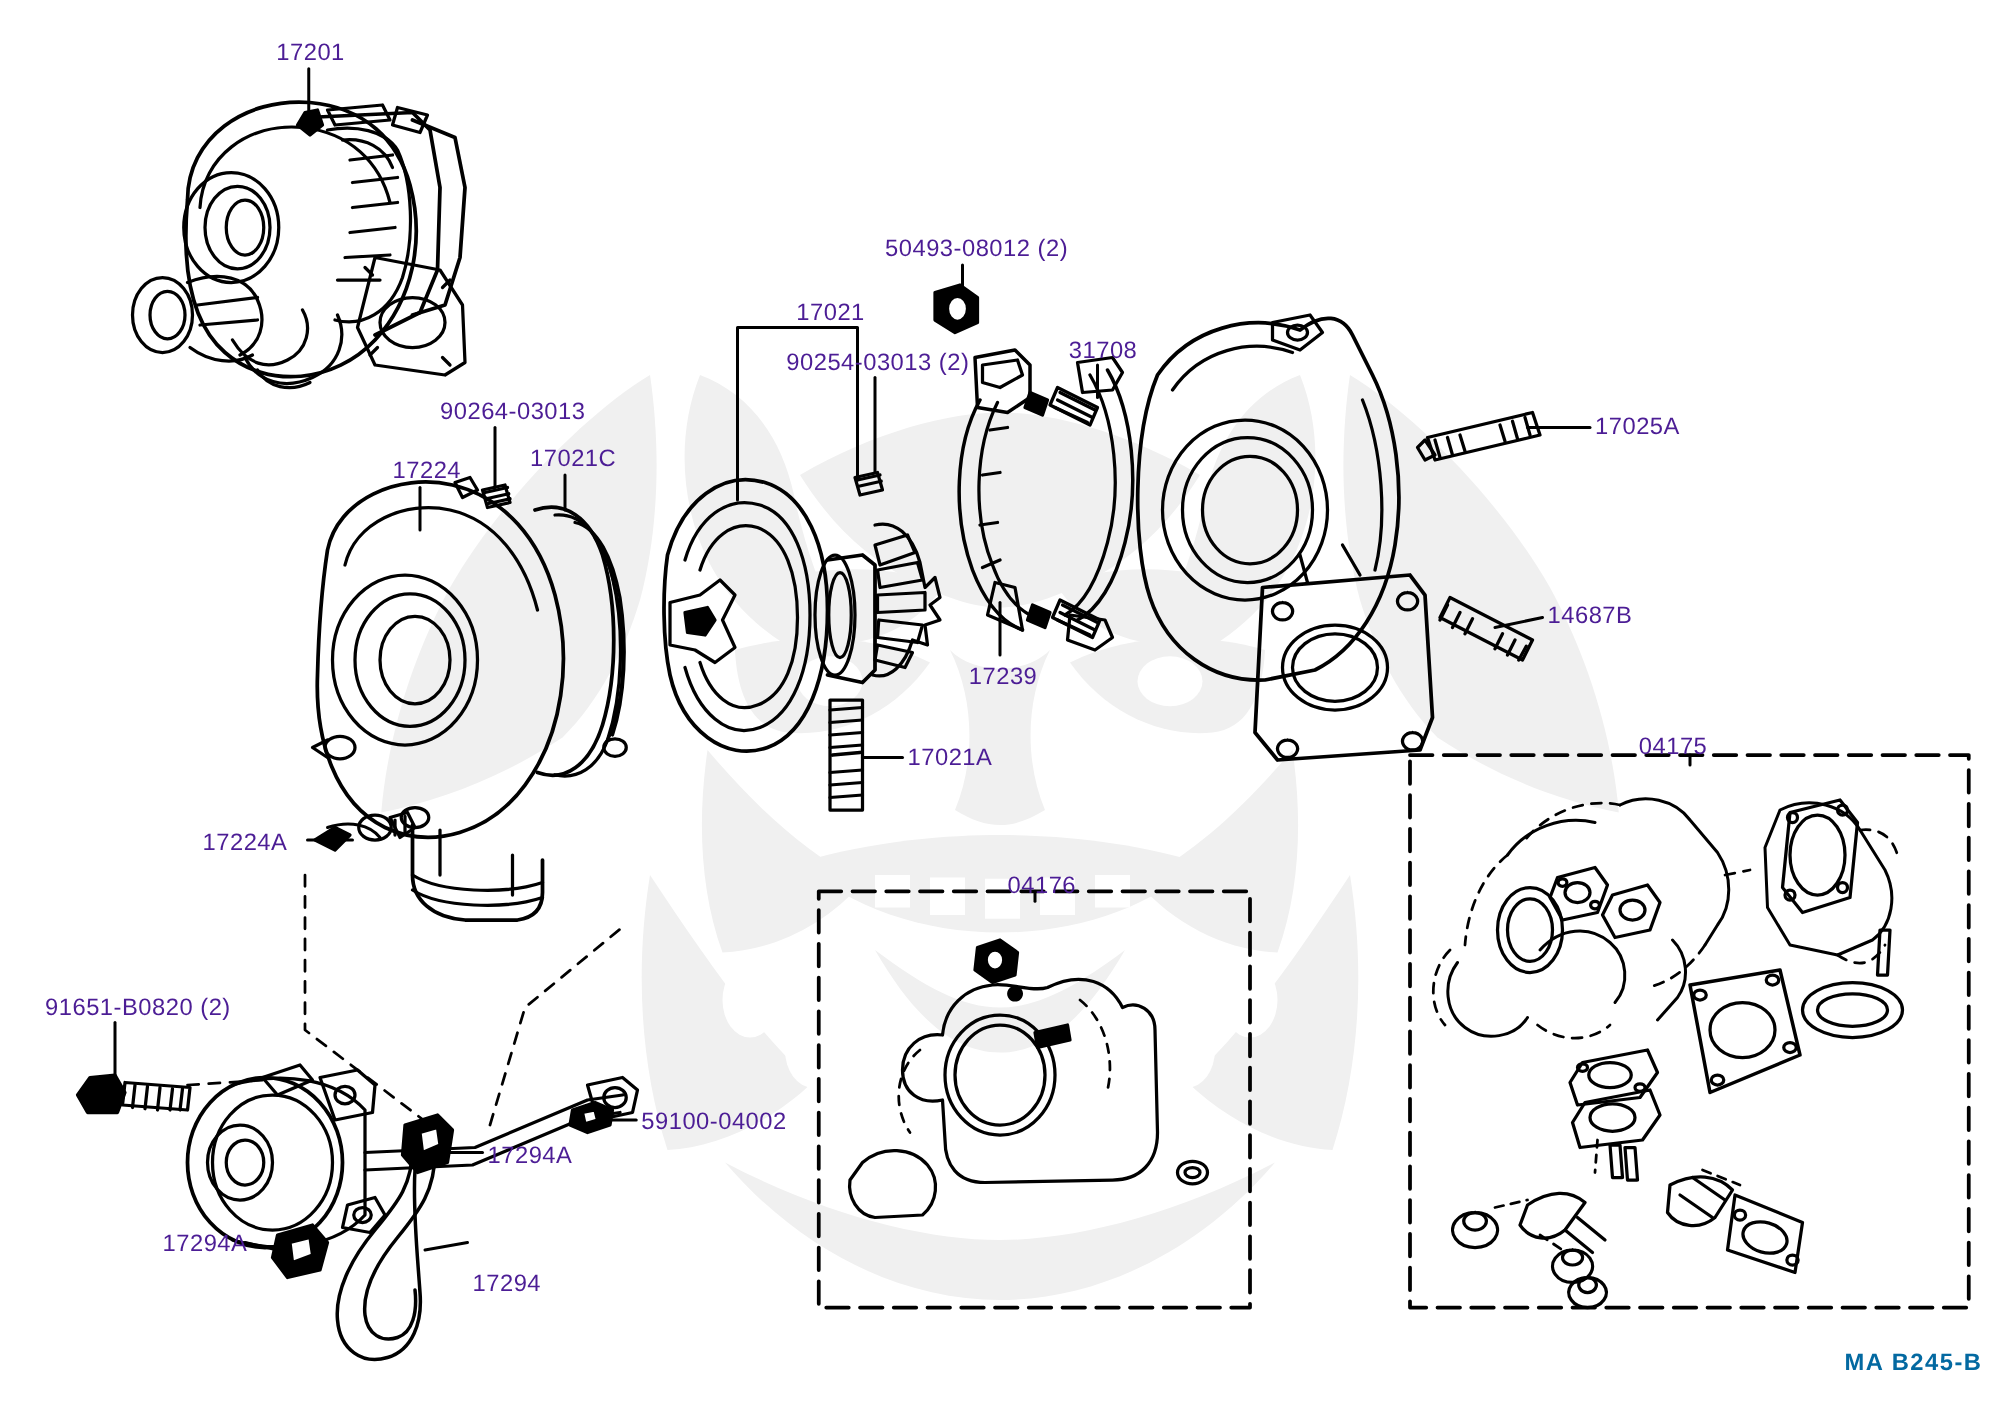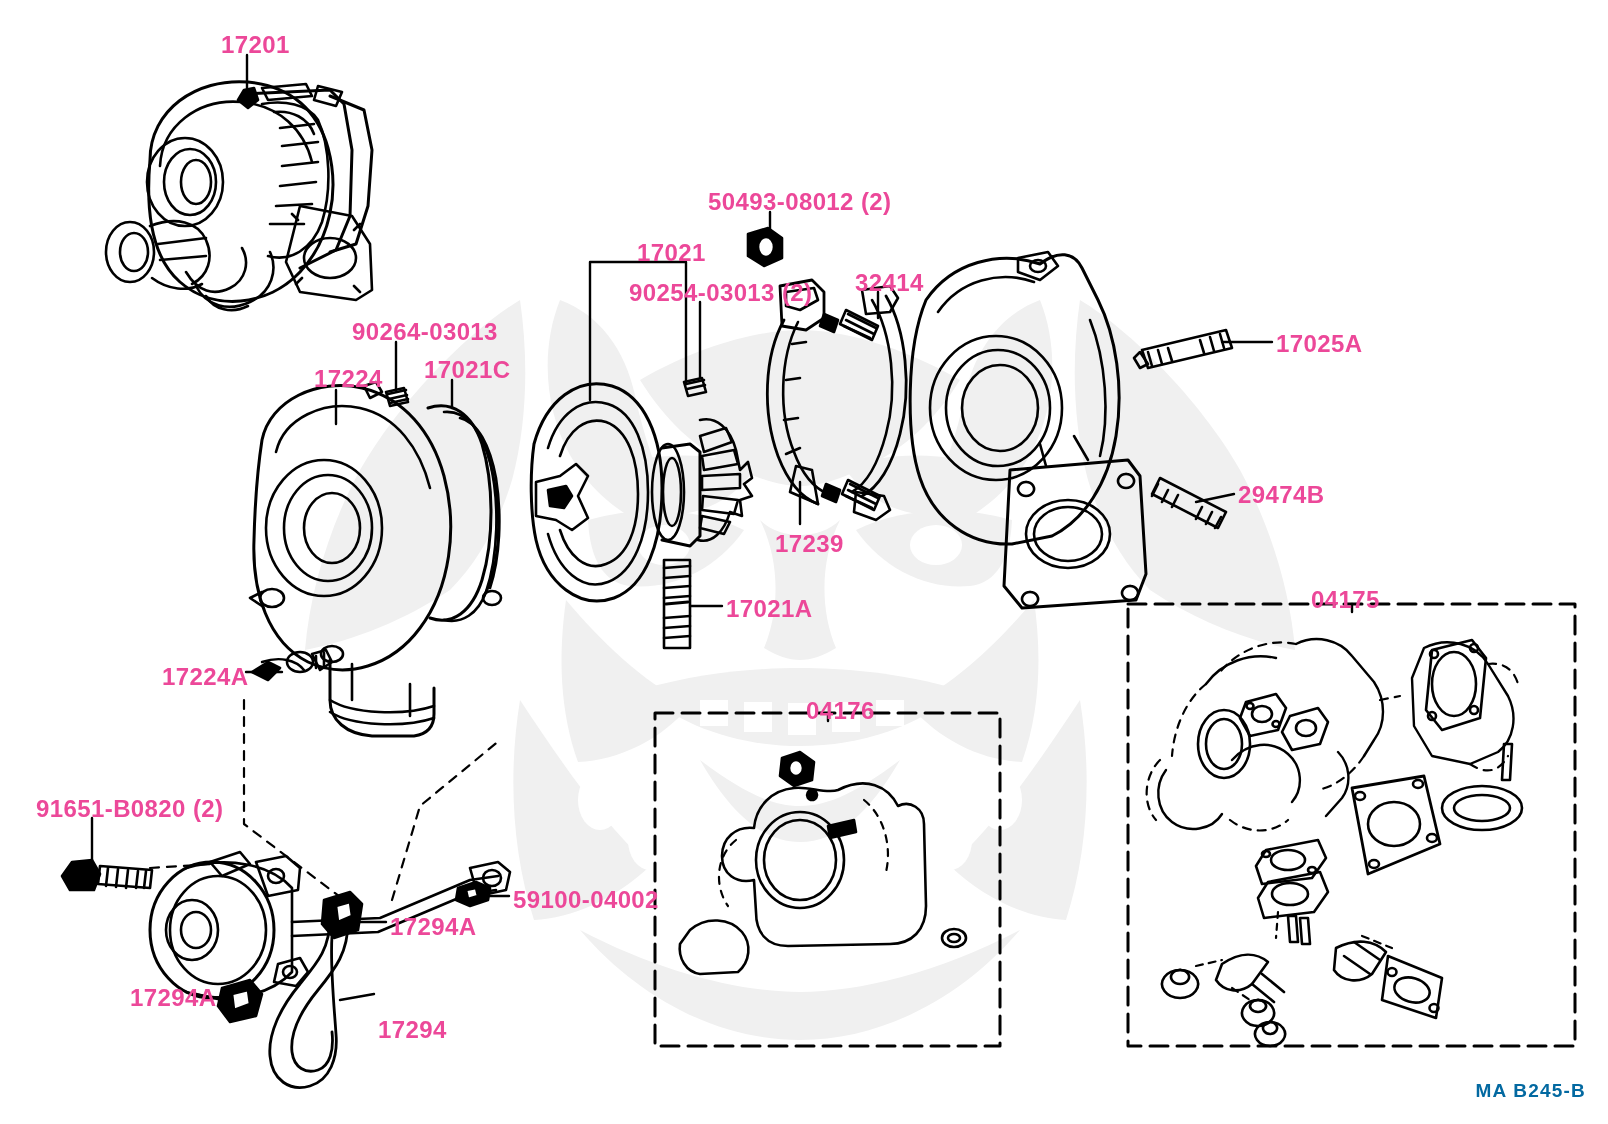--- a/index.html
+++ b/index.html
@@ -1,19 +1,19 @@
 <!DOCTYPE html>
 <html><head>
 <meta charset="utf-8">
 <style>
   html,body{margin:0;padding:0;background:#fff;}
   body{font-family:"Liberation Sans",sans-serif;}
   #sheet{position:relative;width:1608px;height:1124px;background:#ffffff;overflow:hidden;}
   #artwork{position:absolute;inset:0;width:1608px;height:1124px;}
-  .lbl{position:absolute;font-family:"Liberation Sans",sans-serif;font-weight:bold;font-size:24px;color:#ec4899;letter-spacing:.4px;white-space:nowrap;line-height:1;}
+  .lbl{position:absolute;font-family:"Liberation Sans",sans-serif;font-weight:normal;font-size:19px;color:#4c1d95;letter-spacing:.4px;white-space:nowrap;line-height:1;}
   #footer{position:absolute;right:22px;bottom:22px;font-family:"Liberation Sans",sans-serif;font-weight:bold;font-size:19px;letter-spacing:1.2px;color:#0369a1;white-space:nowrap;}
 </style>
 </head>
 <body>
 
 <div id="sheet">
 
   <svg id="artwork" viewBox="0 0 1608 1124" xmlns="http://www.w3.org/2000/svg">
     <defs>
       <g id="wm-mask">
@@ -415,26 +415,26 @@
         <path d="M196 994 L222 1000"></path>
         <path d="M374 994 L340 1000"></path>
       </g>
     </g>
   </svg>
 
   <div class="lbl" style="left:221px; top:33px;">17201</div>
   <div class="lbl" style="left:708px; top:190px;">50493-08012 (2)</div>
   <div class="lbl" style="left:613px; top:241px;margin-left:24px;">17021</div>
   <div class="lbl" style="left:629px; top:281px;">90254-03013 (2)</div>
-  <div class="lbl" style="left:855px; top:271px;">32414</div>
+  <div class="lbl" style="left:855px; top:271px;">31708</div>
   <div class="lbl" style="left:352px; top:320px;">90264-03013</div>
   <div class="lbl" style="left:424px; top:358px;">17021C</div>
   <div class="lbl" style="left:314px; top:367px;">17224</div>
   <div class="lbl" style="left:1276px; top:332px;">17025A</div>
-  <div class="lbl" style="left:1238px; top:483px;">29474B</div>
+  <div class="lbl" style="left:1238px; top:483px;">14687B</div>
   <div class="lbl" style="left:775px; top:532px;">17239</div>
   <div class="lbl" style="left:726px; top:597px;">17021A</div>
   <div class="lbl" style="left:162px; top:665px;">17224A</div>
   <div class="lbl" style="left:1311px; top:588px;">04175</div>
   <div class="lbl" style="left:806px; top:699px;">04176</div>
   <div class="lbl" style="left:36px;  top:797px;">91651-B0820 (2)</div>
   <div class="lbl" style="left:513px; top:888px;">59100-04002</div>
   <div class="lbl" style="left:390px; top:915px;">17294A</div>
   <div class="lbl" style="left:130px; top:986px;">17294A</div>
   <div class="lbl" style="left:378px; top:986px;margin-top:32px;">17294</div>

